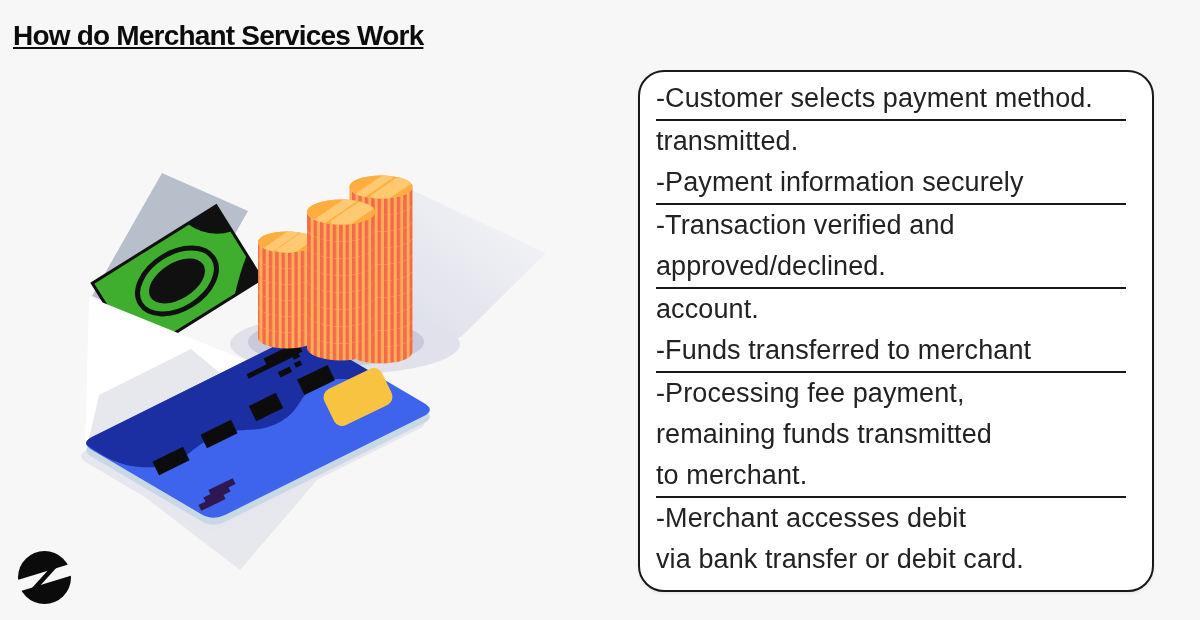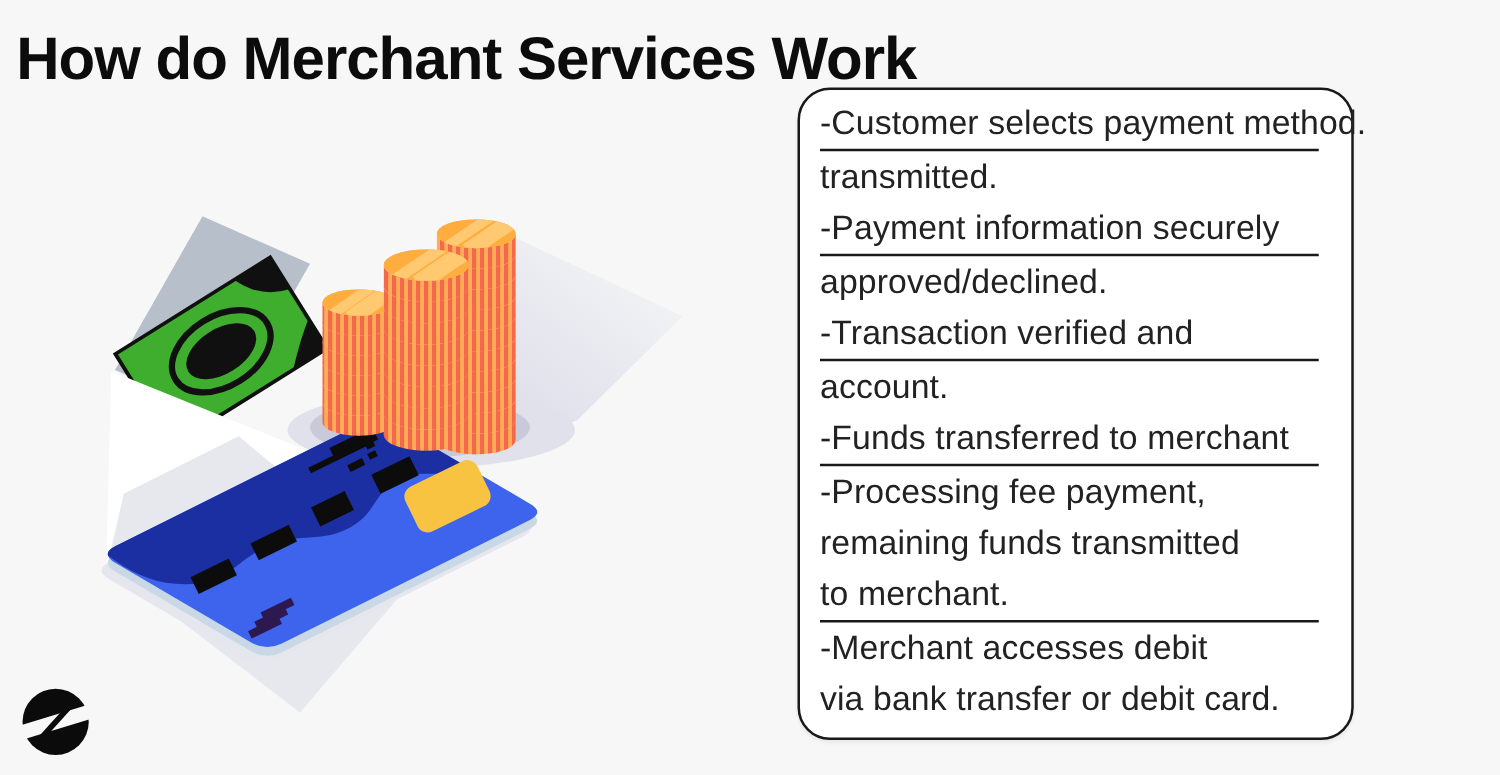--- a/index.html
+++ b/index.html
@@ -3,26 +3,26 @@
 <meta charset="utf-8">
 <style>
   html,body{margin:0;padding:0;}
   body{
     width:1200px;height:620px;position:relative;overflow:hidden;
     background:#f7f7f8;
     font-family:"Liberation Sans","DejaVu Sans",sans-serif;
   }
   .page-title{
     position:absolute;left:13px;top:20px;
-    font-size:48px;font-weight:700;letter-spacing:-0.8px;
-    color:#0c0c0c;white-space:nowrap;
+    font-size:28px;font-weight:700;letter-spacing:-0.8px;
+    color:#0c0c0c;white-space:nowrap;text-decoration:underline;
   }
   .illustration{position:absolute;left:0;top:0;}
   .steps-card{
-    position:absolute;left:638px;top:70px;width:445px;height:522px;
+    position:absolute;left:638px;top:70px;width:516px;height:522px;
     background:#ffffff;border:2.5px solid #191919;border-radius:26px;
     box-sizing:border-box;
     box-shadow:0 2px 3px rgba(0,0,0,0.06);
   }
   .steps-list{
     margin:0;padding:6px 26px 0 16px;
   }
   .step{
     border-bottom:2px solid #191919;
   }
@@ -171,22 +171,22 @@
 <div class="steps-card">
   <div class="steps-list" id="steps-list">
       <div class="step">
         <div class="step-line">-Customer selects payment method.</div>
       </div>
       <div class="step">
         <div class="step-line">transmitted.</div>
         <div class="step-line">-Payment information securely</div>
       </div>
       <div class="step">
+        <div class="step-line">-Transaction verified and</div>
         <div class="step-line">approved/declined.</div>
-        <div class="step-line">-Transaction verified and</div>
       </div>
       <div class="step">
         <div class="step-line">account.</div>
         <div class="step-line">-Funds transferred to merchant</div>
       </div>
       <div class="step">
         <div class="step-line">-Processing fee payment,</div>
         <div class="step-line">remaining funds transmitted</div>
         <div class="step-line">to merchant.</div>
       </div>

